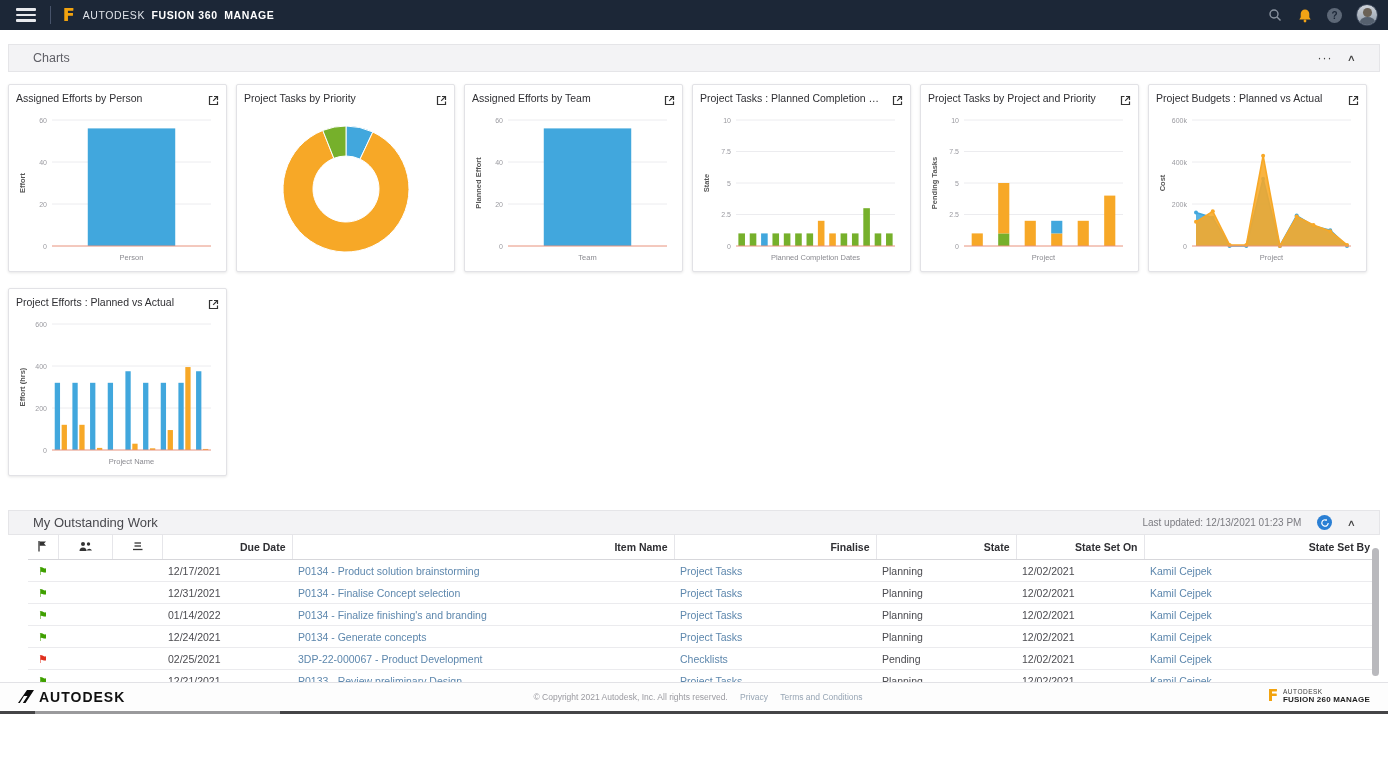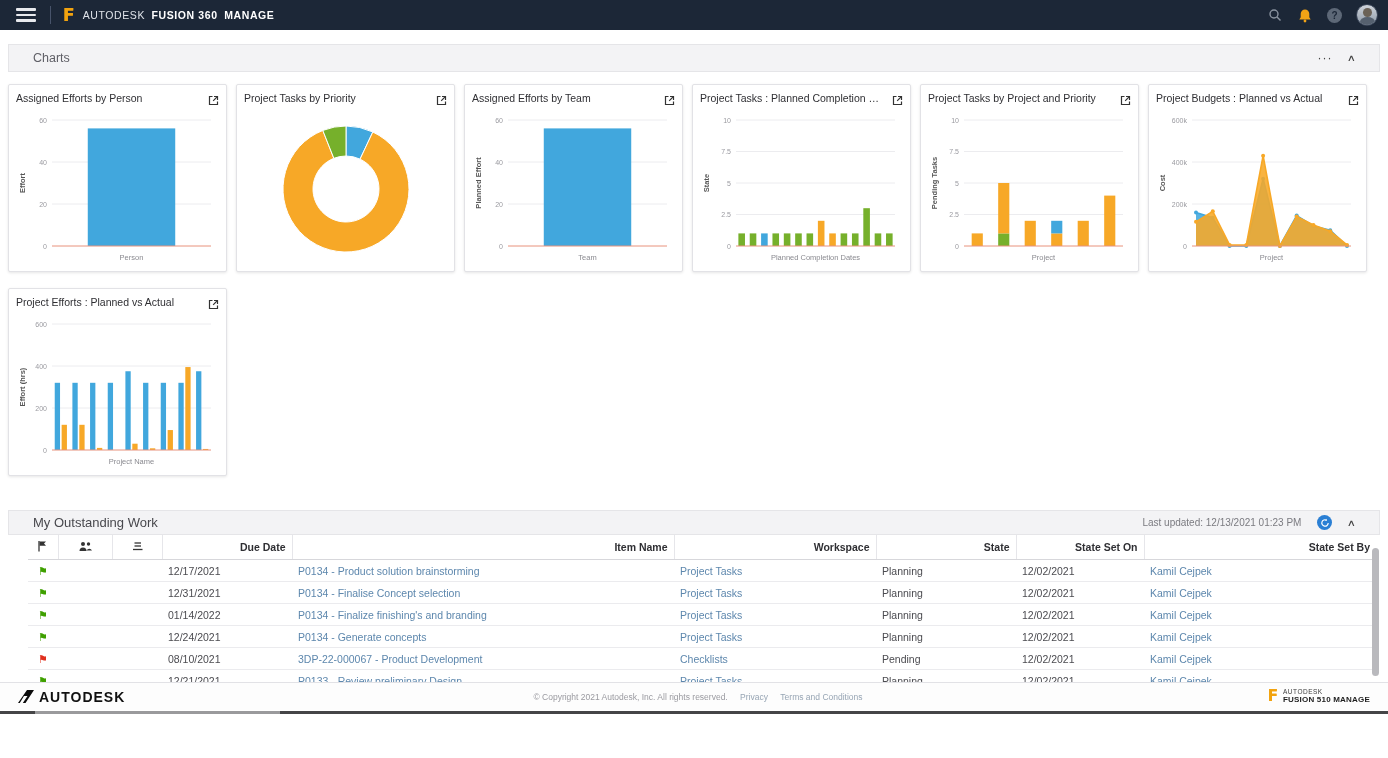--- a/index.html
+++ b/index.html
@@ -371,21 +371,21 @@
           </th>
           <th class="c-esc">
             <svg width="13" height="11" viewBox="0 0 13 11">
                 <path d="M3.5 2 H10" stroke="#333" stroke-width="1.3"></path>
                 <path d="M3.5 5 H10" stroke="#333" stroke-width="1.3"></path>
                 <path d="M2 8.5 H11.5" stroke="#333" stroke-width="1.3"></path>
               </svg>
           </th>
           <th class="c-due">Due Date</th>
           <th class="c-item">Item Name</th>
-          <th class="c-ws">Workspace</th>
+          <th class="c-ws">Finalise</th>
           <th class="c-state">State</th>
           <th class="c-seton">State Set On</th>
           <th>State Set By</th>
         </tr>
       </thead>
       <tbody id="work-rows">
           <tr>
             <td class="c-flag"><span class="flag-glyph flag-green">⚑</span></td>
             <td class="c-people"></td>
             <td class="c-esc"></td>
@@ -426,21 +426,21 @@
             <td class="c-item"><span class="link">P0134 - Generate concepts</span></td>
             <td class="c-ws"><span class="link">Project Tasks</span></td>
             <td class="c-state">Planning</td>
             <td class="c-seton">12/02/2021</td>
             <td class=""><span class="link">Kamil Cejpek</span></td>
           </tr>
           <tr>
             <td class="c-flag"><span class="flag-glyph flag-red">⚑</span></td>
             <td class="c-people"></td>
             <td class="c-esc"></td>
-            <td class="c-due">08/10/2021</td>
+            <td class="c-due">02/25/2021</td>
             <td class="c-item"><span class="link">3DP-22-000067 - Product Development</span></td>
             <td class="c-ws"><span class="link">Checklists</span></td>
             <td class="c-state">Pending</td>
             <td class="c-seton">12/02/2021</td>
             <td class=""><span class="link">Kamil Cejpek</span></td>
           </tr>
           <tr>
             <td class="c-flag"><span class="flag-glyph flag-green">⚑</span></td>
             <td class="c-people"></td>
             <td class="c-esc"></td>
@@ -466,18 +466,18 @@
     </div>
     <div class="foot-center">
       <span>© Copyright 2021 Autodesk, Inc. All rights reserved.</span>
       <span class="flink">Privacy</span>
       <span class="flink">Terms and Conditions</span>
     </div>
     <div class="fusion-foot">
       <span class="flogo">F</span>
       <span class="ff-lines">
         <div class="ff-a">AUTODESK</div>
-        <div class="ff-p">FUSION 510  MANAGE</div>
+        <div class="ff-p">FUSION 260  MANAGE</div>
       </span>
     </div>
   </footer>
   <div class="bottom-strip"></div>
 </div>
 
 </body></html>

